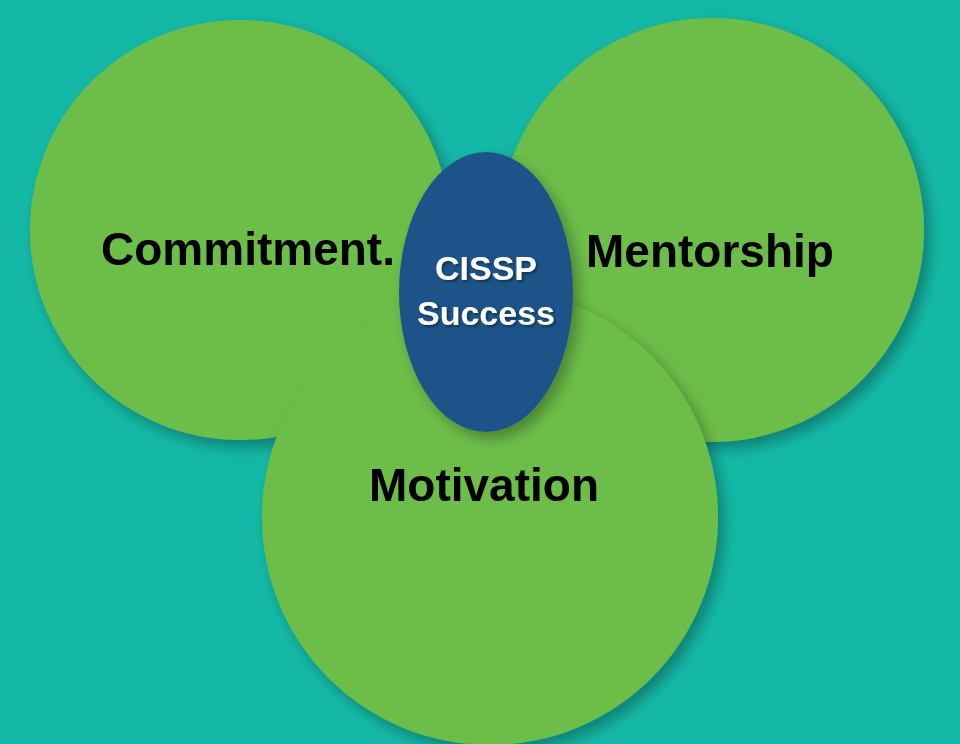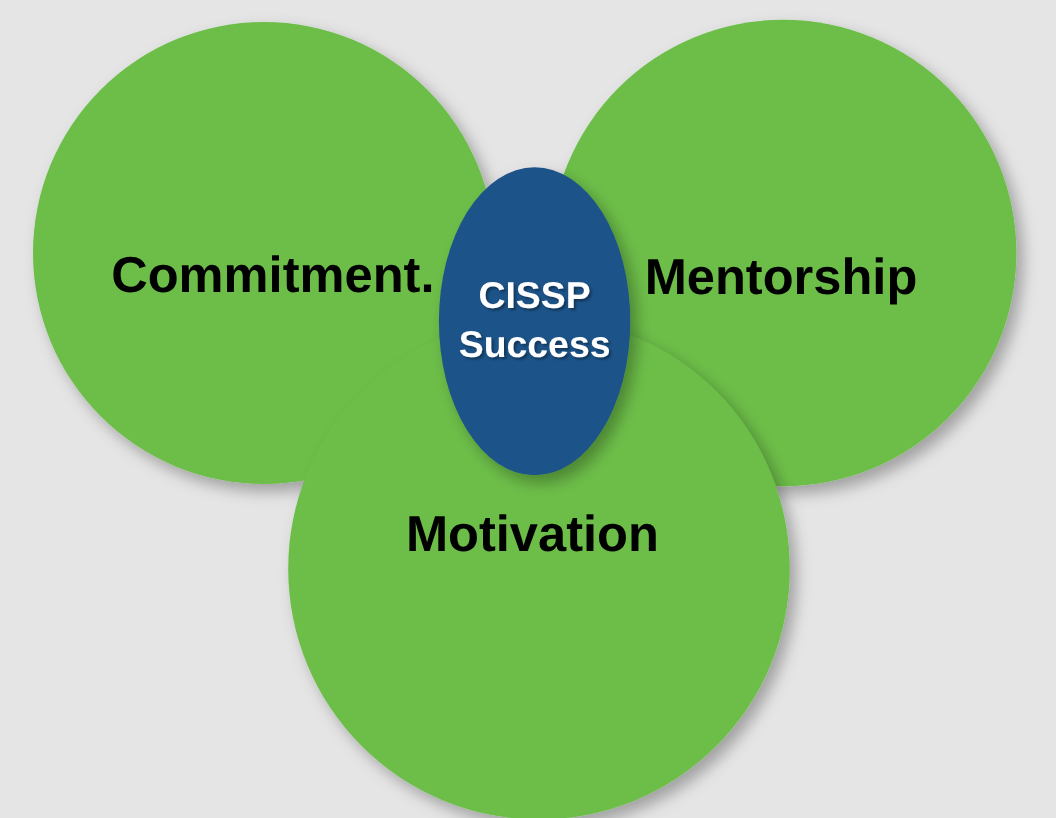--- a/index.html
+++ b/index.html
@@ -11,21 +11,21 @@
   body {
     width: 960px;
     height: 744px;
     overflow: hidden;
     font-family: "Liberation Sans", sans-serif;
   }
   #venn-stage {
     position: relative;
     width: 960px;
     height: 744px;
-    background: #e5e5e5;
+    background: #14b8a6;
   }
   #venn-svg {
     position: absolute;
     left: 0;
     top: 0;
     width: 960px;
     height: 744px;
     display: block;
   }
   .set-label {

